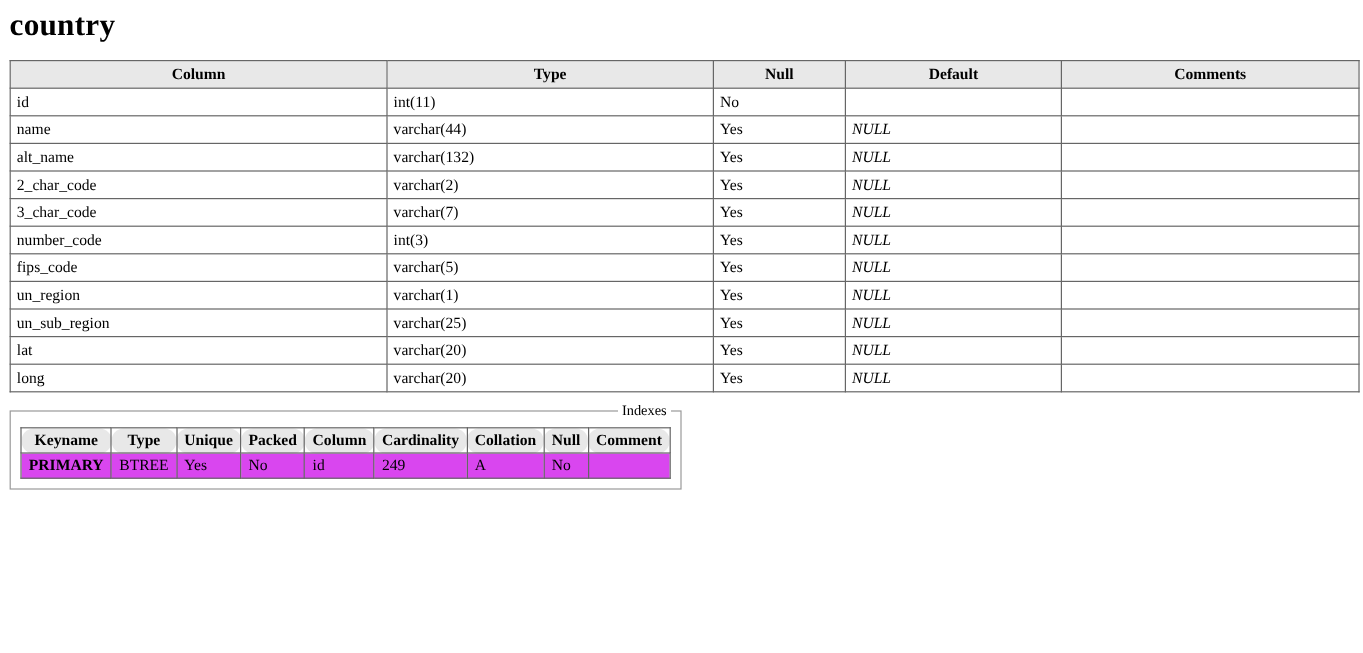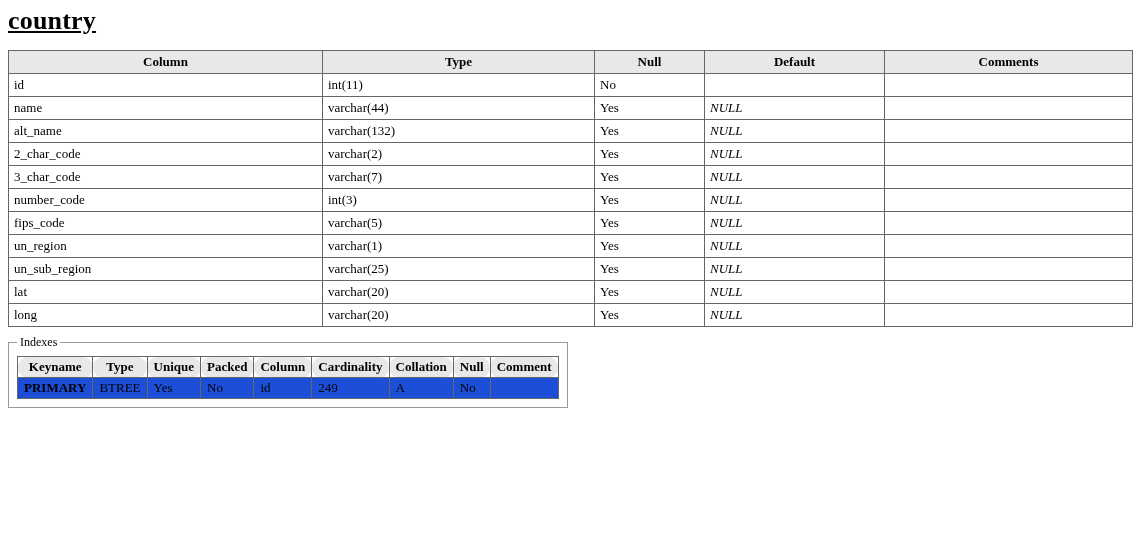--- a/index.html
+++ b/index.html
@@ -18,21 +18,20 @@
   .page {
     padding: 0 4px;
     box-sizing: border-box;
   }
   h1.title {
     font-family: "Liberation Serif", serif;
     font-size: 26px;
     font-weight: bold;
     margin: 6px 0 14px 4px;
     letter-spacing: 0.2px;
-    text-decoration: underline;
   }
   table.columns {
     border-collapse: collapse;
     width: 1124px;
     margin-left: 4px;
     table-layout: fixed;
   }
   table.columns th, table.columns td {
     border: 1px solid #666666;
     padding: 3px 5px;
@@ -63,40 +62,41 @@
 
   fieldset.indexes {
     margin: 8px 4px 0 4px;
     border: 1px solid #999999;
     padding: 6px 8px 8px 8px;
     display: inline-block;
   }
   fieldset.indexes legend {
     font-size: 12px;
     padding: 0 3px;
+    text-align: right;
   }
   table.indexes-table {
     border-collapse: collapse;
     font-size: 13px;
   }
   table.indexes-table th, table.indexes-table td {
     border: 1px solid #666666;
     padding: 2px 6px;
     height: 20px;
     box-sizing: border-box;
     white-space: nowrap;
   }
   table.indexes-table thead th {
     background: #e8e8e8;
     font-weight: bold;
     text-align: center;
     border-radius: 10px;
   }
   table.indexes-table tbody td {
-    background: #1d4ed8;
+    background: #d946ef;
     text-align: left;
   }
   table.indexes-table tbody td.keyname {
     font-weight: bold;
   }
 </style>
 </head>
 <body>
 
 <div class="page">

